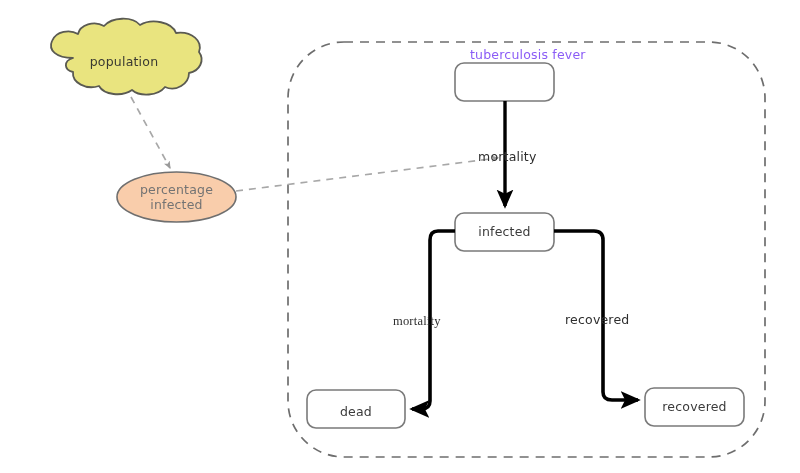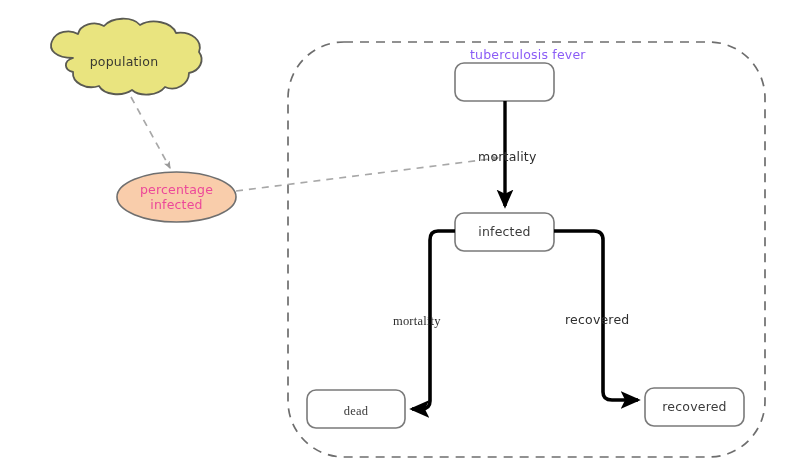--- a/index.html
+++ b/index.html
@@ -55,21 +55,21 @@
     font-size: 12.5px;
     color: #8b5cf6;
     letter-spacing: 0.2px;
     white-space: nowrap;
     pointer-events: none;
   }
   .cloud-label {
     color: #3a3a32;
   }
   .ellipse-label {
-    color: #ec4899;
+    color: #737373;
   }
 </style>
 </head>
 <body>
 
 <div id="canvas">
 
   <svg id="diagram-svg" viewBox="0 0 800 473" xmlns="http://www.w3.org/2000/svg">
     <defs>
       <marker id="arrow-black" viewBox="0 0 10 10" refX="8.6" refY="5" markerWidth="5.6" markerHeight="5.6" orient="auto-start-reverse">
@@ -121,21 +121,21 @@
   <div class="group-title" style="left:470px; top:47px;">tuberculosis fever</div>
 
   <div class="node-label cloud-label" style="left:48px; top:28px; width:152px; height:68px;text-align:center;">population</div>
 
   <div class="node-label ellipse-label" style="left:117px; top:172px; width:119px; height:50px;">percentage
 infected</div>
 
 
   <div class="node-label" style="left:455px; top:213px; width:99px; height:38px;">infected</div>
 
-  <div class="node-label" style="left:307px; top:390px; width:98px; height:44px;font-family:Liberation Serif, serif;">dead</div>
+  <div class="node-label" style="left:307px; top:390px; width:98px; height:44px;">dead</div>
 
   <div class="node-label" style="left:645px; top:388px; width:99px; height:38px;">recovered</div>
 
   <div class="edge-label" style="left:478px; top:149px;">mortality</div>
 
   <div class="edge-label" style="left:393px; top:314px;font-family:Liberation Serif, serif;">mortality</div>
 
   <div class="edge-label" style="left:565px; top:312px;">recovered</div>
 
 </div>

